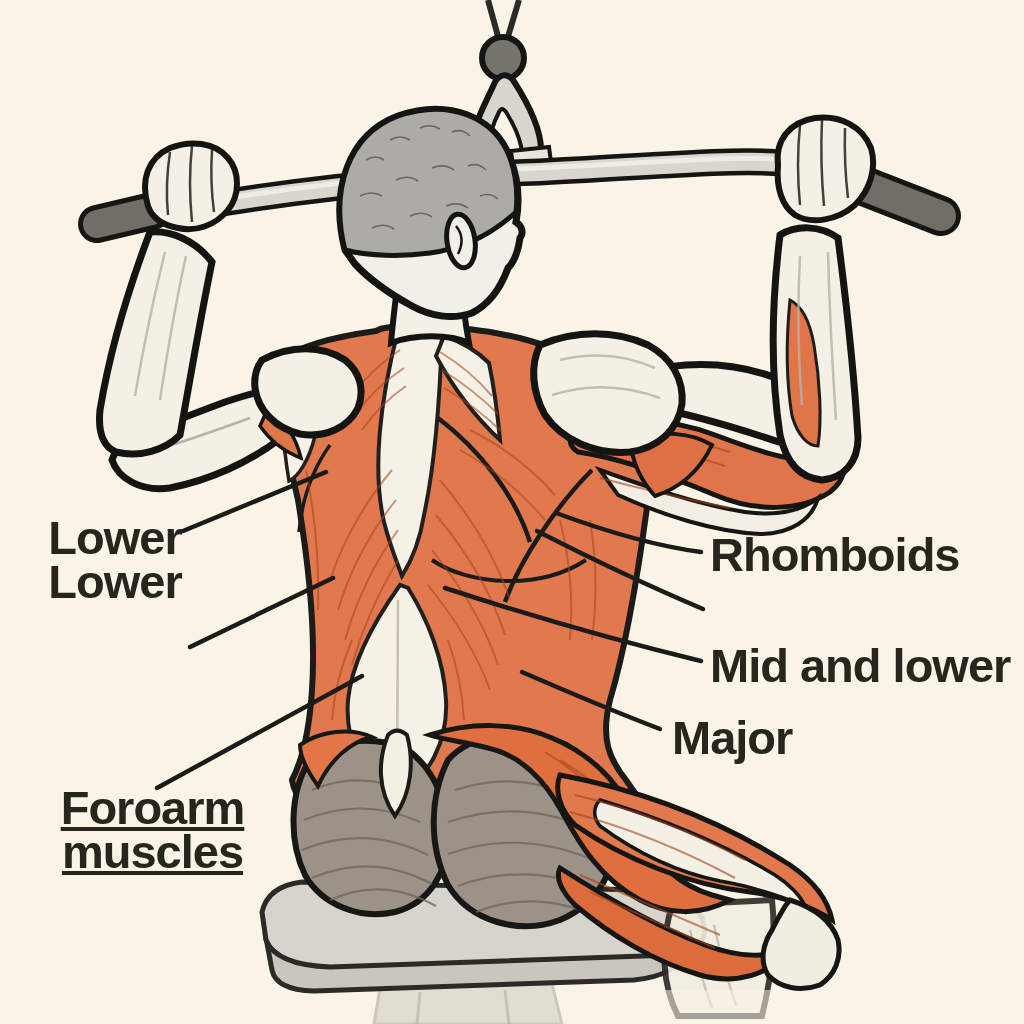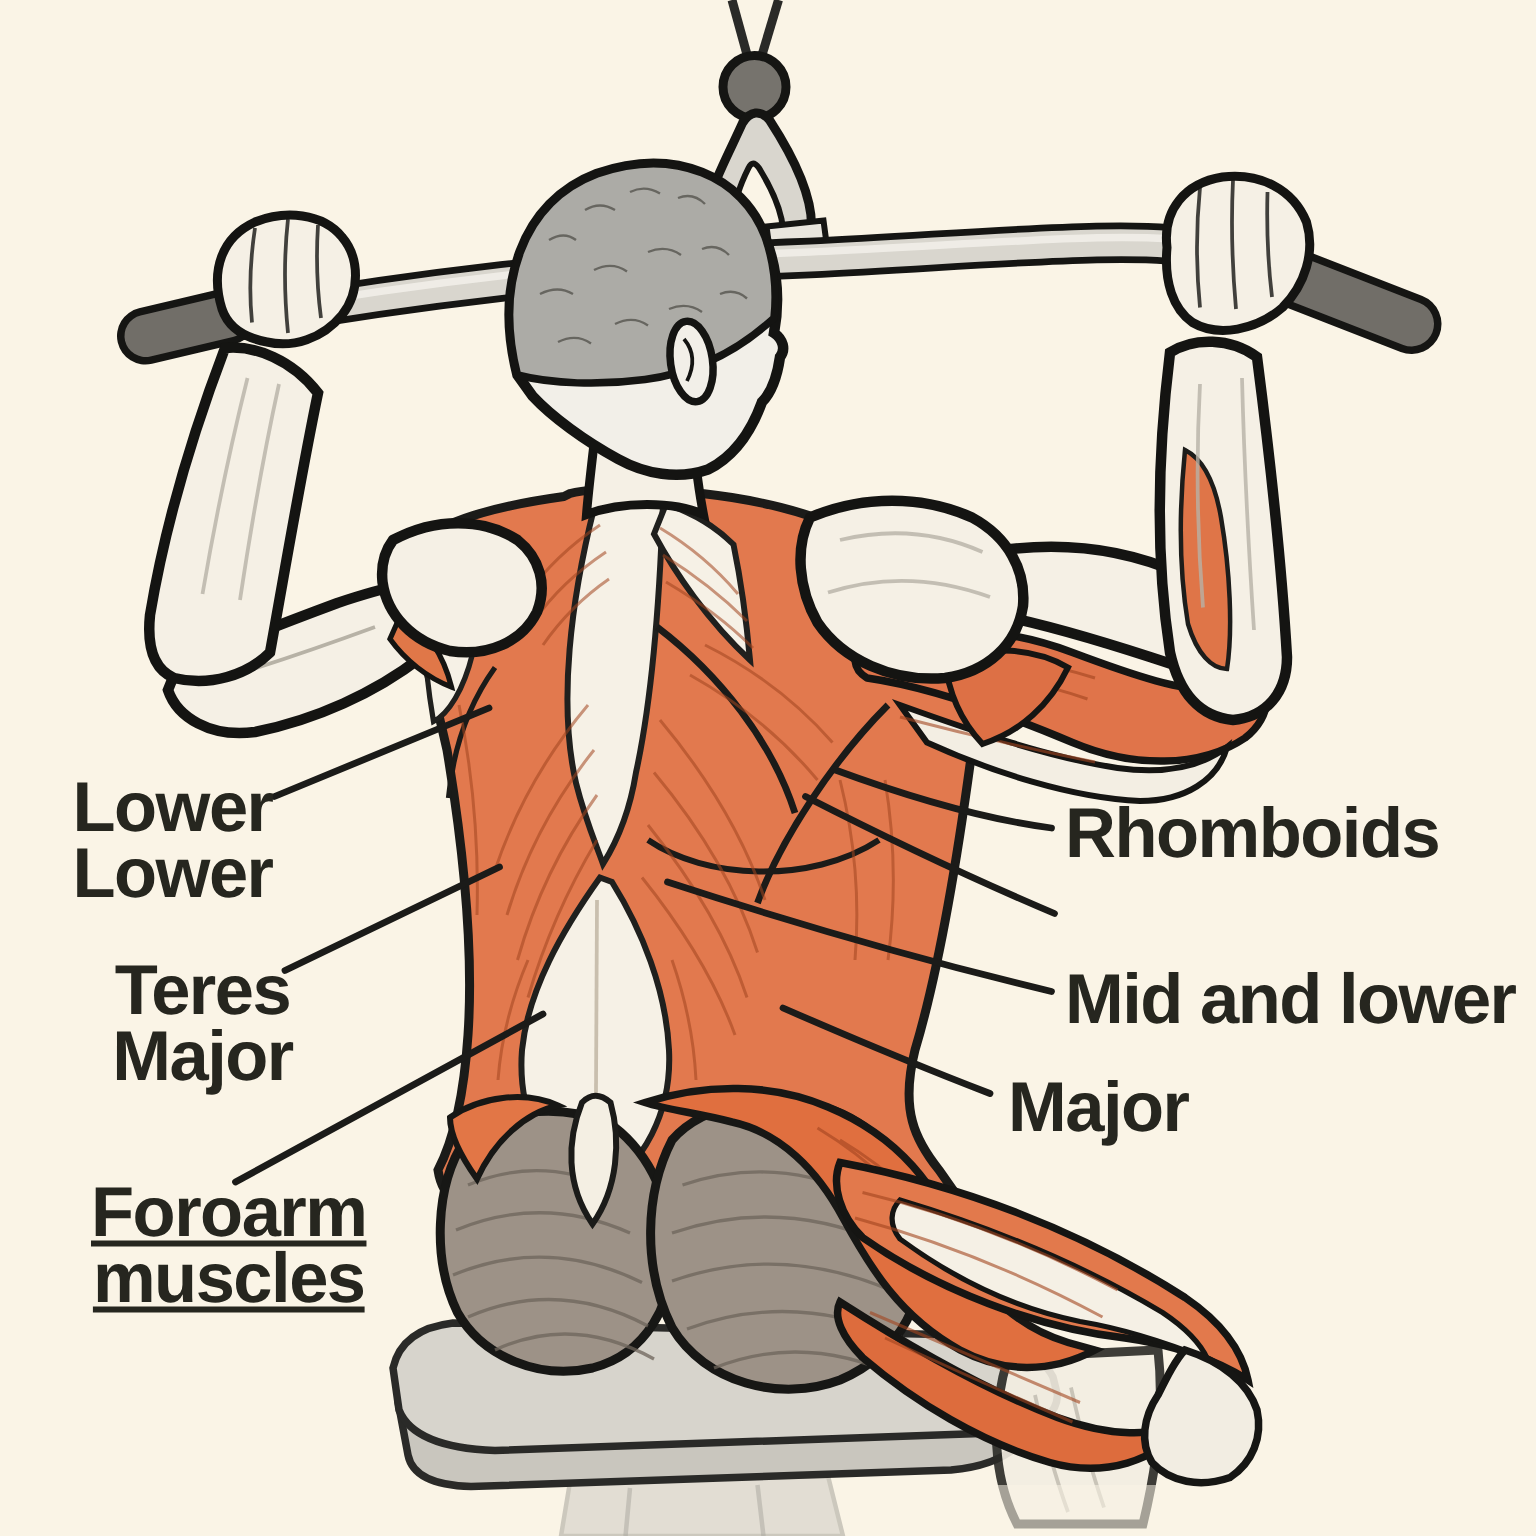--- a/index.html
+++ b/index.html
@@ -227,24 +227,20 @@
       <path d="M445 588 Q580 632 701 661"></path>
       <path d="M522 672 Q600 706 660 729"></path>
     </g>
   </svg>
 
   <div class="lbl center" style="left:35px;top:516px;width:160px;">
     <span>Lower</span>
     <span>Lower</span>
   </div>
 
-  <div class="lbl center" style="left:55px;top:638px;width:160px;">
-    <span>Teres</span>
-    <span>Major</span>
-  </div>
 
   <div class="lbl center" style="left:45px;top:786px;width:215px;text-decoration:underline;">
     <span>Foroarm</span>
     <span>muscles</span>
   </div>
 
   <div class="lbl left" style="left:710px;top:533px;">
     <span>Rhomboids</span>
   </div>
 

